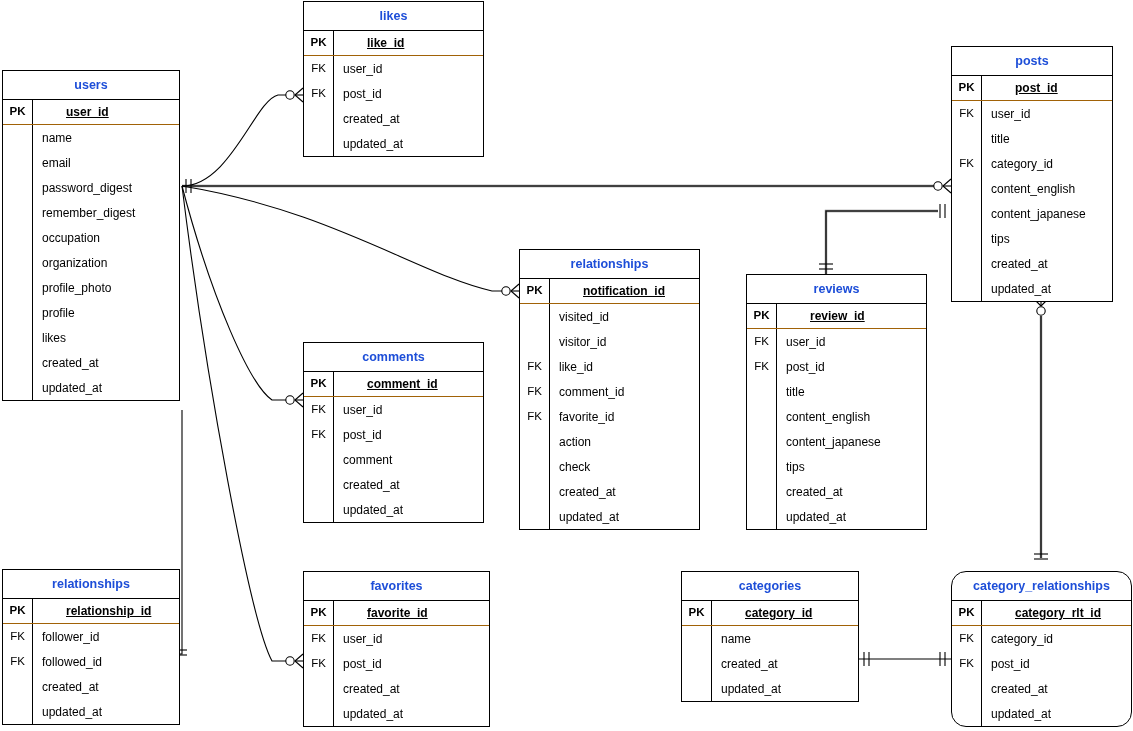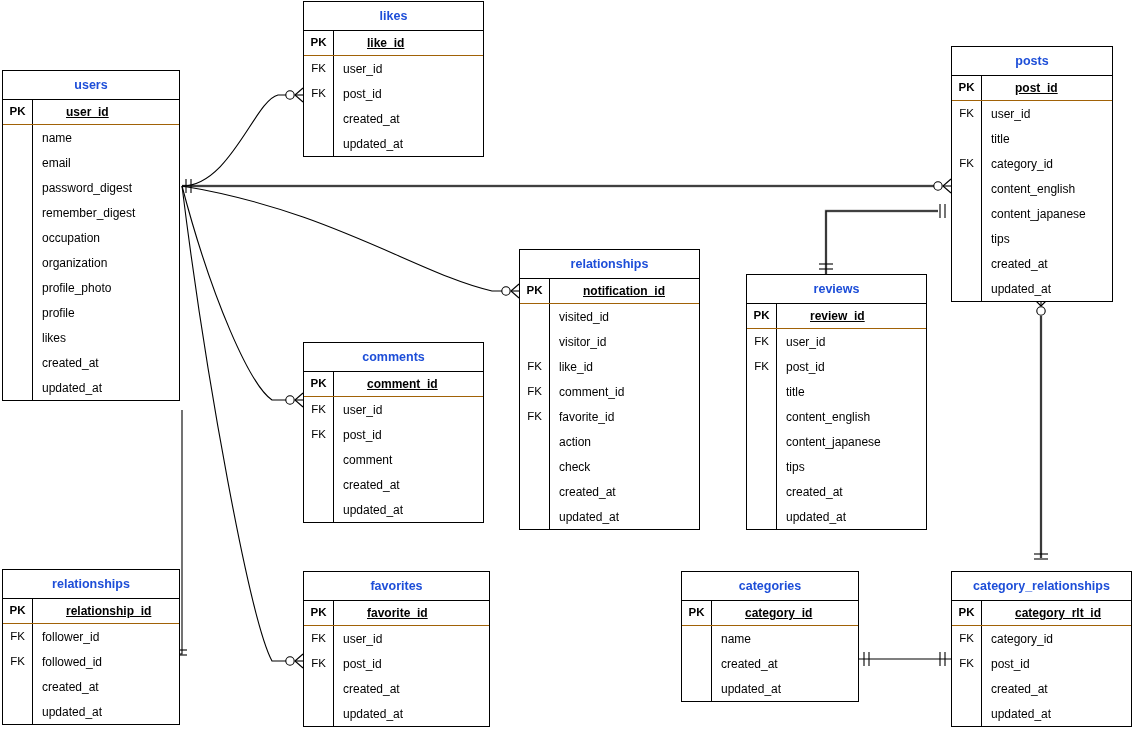--- a/index.html
+++ b/index.html
@@ -505,21 +505,21 @@
         <div class="attr-row">
           <div class="key-cell"></div>
           <div class="name-cell">created_at</div>
         </div>
         <div class="attr-row">
           <div class="key-cell"></div>
           <div class="name-cell">updated_at</div>
         </div>
       </div>
     </div>
-    <div class="entity" style="left: 951px; top: 571px; width: 181px;">
+    <div class="entity" style="left: 951px; top: 571px; width: 181px; border-radius: 15px;">
       <div class="ent-title">category_relationships</div>
       <div class="ent-body">
         <div class="attr-row pk-row">
           <div class="key-cell pk">PK</div>
           <div class="name-cell pk">category_rlt_id</div>
         </div>
         <div class="attr-row">
           <div class="key-cell">FK</div>
           <div class="name-cell">category_id</div>
         </div>

